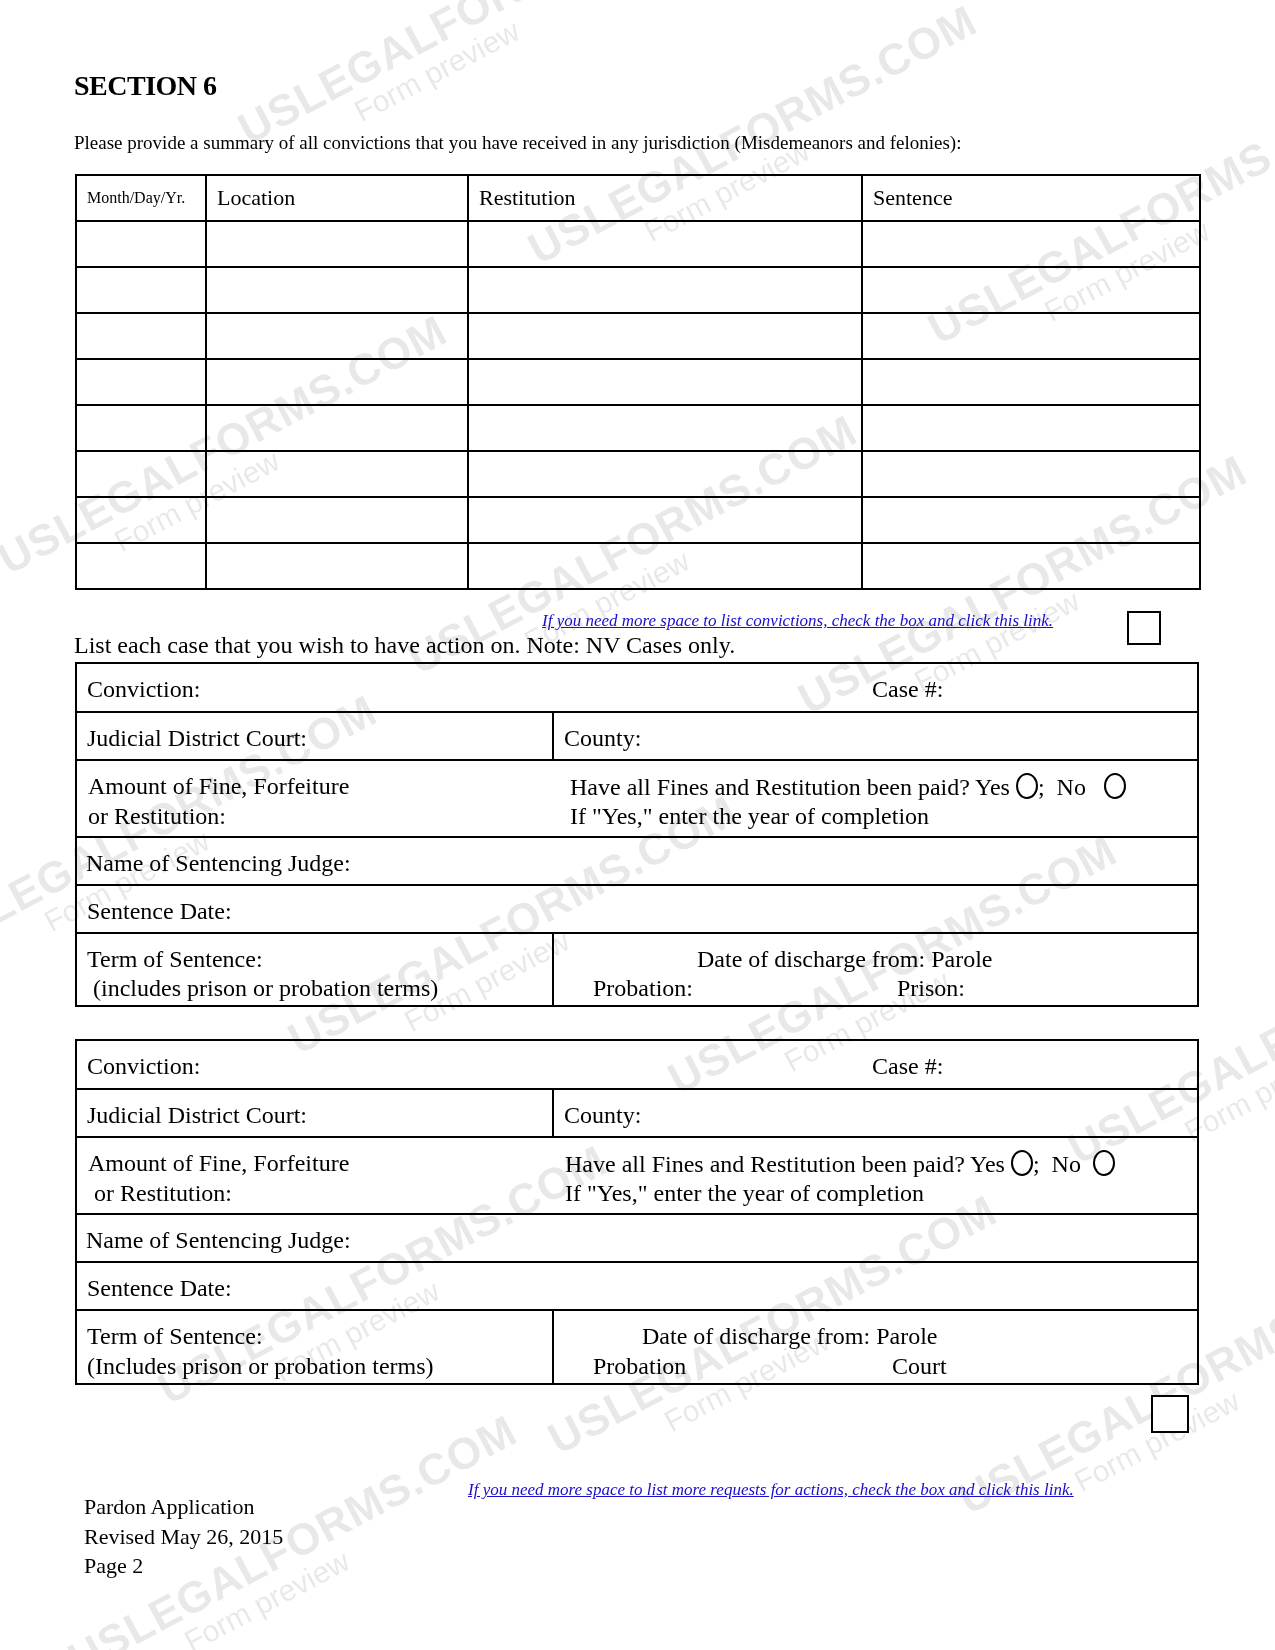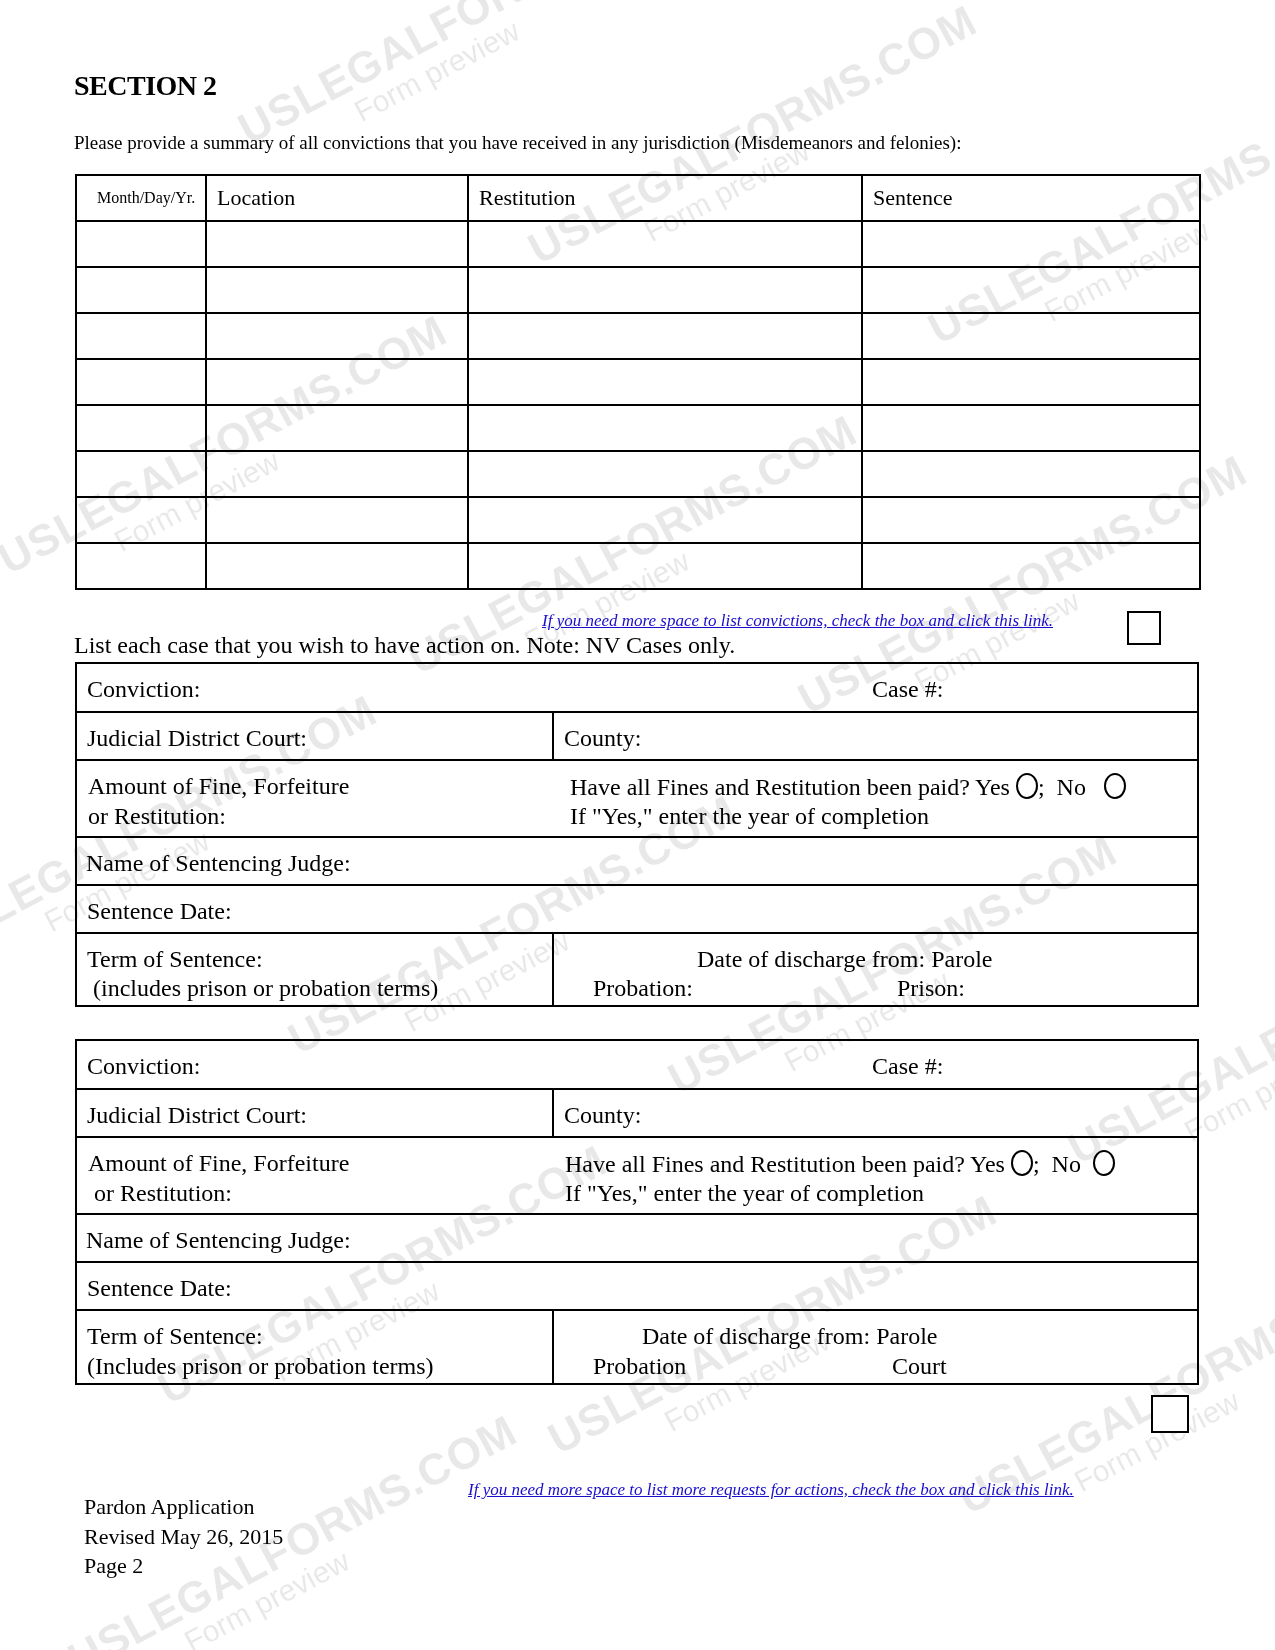--- a/index.html
+++ b/index.html
@@ -13,21 +13,21 @@
 
     table.conv {
       position: absolute; left: 75px; top: 174px; width: 1124px;
       border-collapse: collapse; table-layout: fixed;
     }
     table.conv td, table.conv th {
       border: 2px solid #000; height: 44px; padding: 0 10px; font-weight: normal;
       text-align: left; vertical-align: middle;
     }
     table.conv th { font-size: 22px; }
-    table.conv th.small { font-size: 16px; padding: 0 20px; }
+    table.conv th.small { font-size: 16px; padding: 0 10px; }
 
     .link { color: #1a0dcc; font-style: italic; text-decoration: underline; font-size: 17px; cursor: pointer; }
     .checkbox { width: 34px; height: 34px; border: 2px solid #000; box-sizing: border-box; background: #fff; cursor: pointer; }
     .list-note { left: 74px; top: 632px; font-size: 24px; }
 
     .case { position: absolute; left: 75px; width: 1124px; border: 2px solid #000; box-sizing: border-box; }
     .row { position: relative; border-top: 2px solid #000; box-sizing: border-box; font-size: 24px; }
     .row:first-child { border-top: none; }
     .row .lbl { position: absolute; }
     .split { position: absolute; top: 0; bottom: 0; left: 475px; border-left: 2px solid #000; }
@@ -92,21 +92,21 @@
   </div>
 <div class="wm" style="left:950px;top:1480px;">
     <span class="big">USLEGALFORMS.COM</span>
     <span class="sm">Form preview</span>
   </div>
 <div class="wm" style="left:60px;top:1640px;">
     <span class="big">USLEGALFORMS.COM</span>
     <span class="sm">Form preview</span>
   </div>
 
-<div class="abs section-title">SECTION 2</div>
+<div class="abs section-title">SECTION 6</div>
 <div class="abs intro">Please provide a summary of all convictions that you have received in any jurisdiction (Misdemeanors and felonies):</div>
 
 <table class="conv">
   <colgroup>
     <col style="width:130px">
       <col style="width:262px">
       <col style="width:394px">
       <col style="width:338px">
   </colgroup>
   <tbody>

